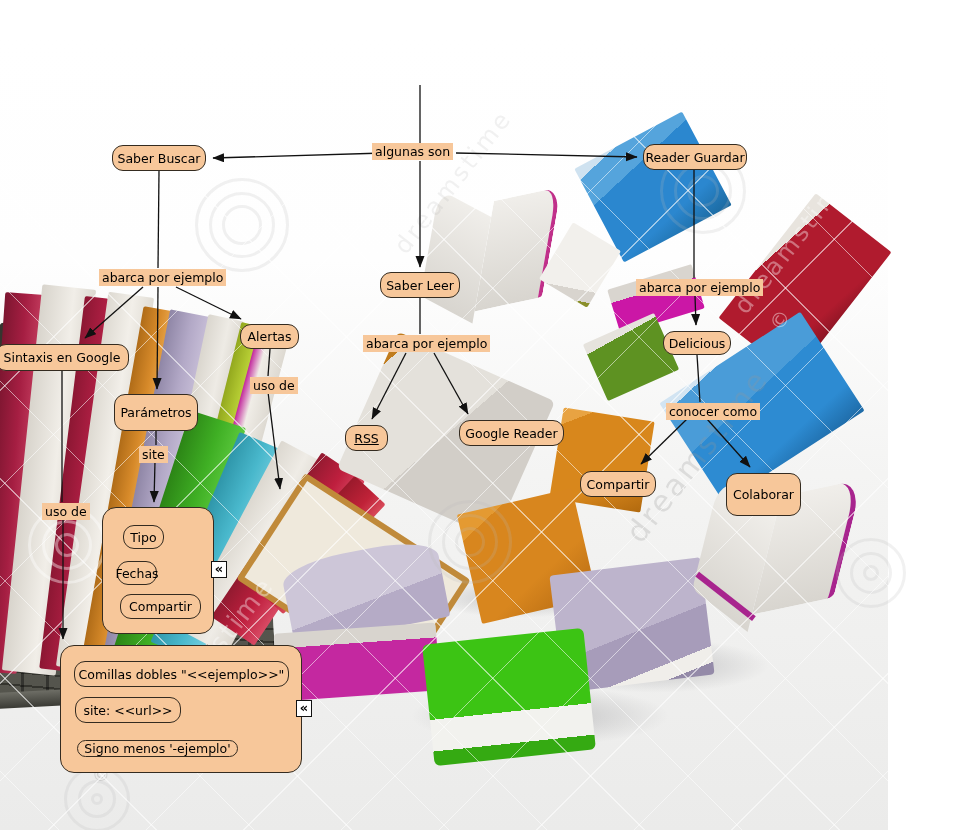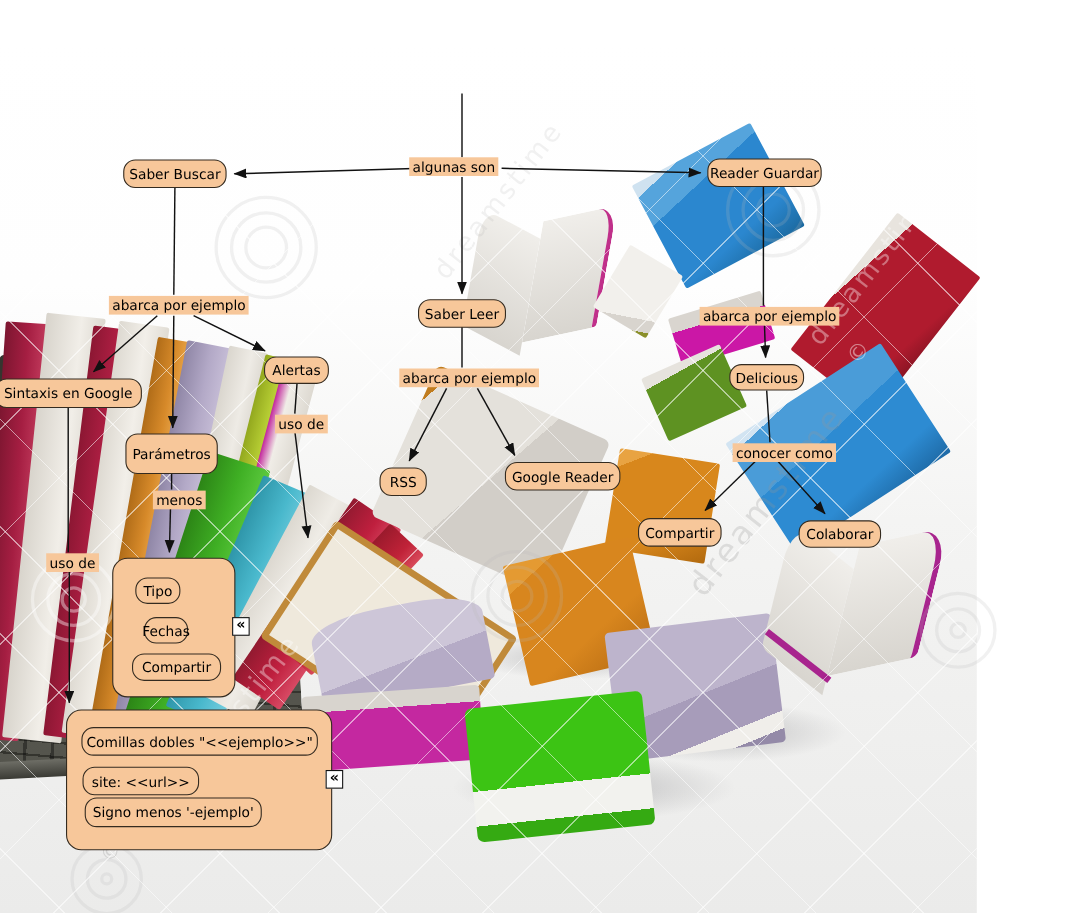--- a/index.html
+++ b/index.html
@@ -96,44 +96,44 @@
     border-radius:14px;z-index:28;}
   .groupbox .subnode{position:absolute;}
 
   #n-habilidades  {left:349px;top:58px; width:142px;height:27px;}
   #n-saber-buscar {left:112px;top:145px;width:94px; height:26px;}
   #n-saber-guardar{left:643px;top:144px;width:104px;height:26px;}
   #n-saber-leer   {left:380px;top:272px;width:80px; height:26px;}
   #n-sintaxis     {left:-5px;top:344px;width:134px;height:27px;}
   #n-alertas      {left:240px;top:324px;width:59px; height:25px;}
   #n-parametros   {left:114px;top:394px;width:84px; height:37px;}
-  #n-rss          {left:345px;top:425px;width:43px; height:26px;}
+  #n-rss          {left:345px;top:425px;width:43px; height:26px;text-decoration:underline;}
   #n-google-reader{left:435px;top:420px;width:105px;height:26px;margin-left:24px;}
   #n-delicious    {left:663px;top:331px;width:68px; height:24px;}
   #n-compartir    {left:580px;top:471px;width:76px; height:26px;}
-  #n-colaborar    {left:726px;top:473px;width:75px; height:25px;}
+  #n-colaborar    {left:726px;top:473px;width:75px; height:43px;}
   #n-alertas-google{left:218px;top:495px;width:124px;height:29px;}
 
   #l-algunas-son  {left:372px;top:143px;}
   #l-abarca-left  {left:99px; top:269px;}
   #l-abarca-center{left:363px;top:335px;}
   #l-abarca-right {left:636px;top:279px;}
   #l-uso-alertas  {left:250px;top:377px;}
   #l-como         {left:139px;top:446px;}
   #l-uso-sintaxis {left:42px; top:503px;}
   #l-conocer-como {left:655px;top:403px;margin-left:11px;}
 
   #g-box1{left:102px;top:507px;width:112px;height:127px;}
   #s-tipo      {left:20px;top:17px;width:41px;height:24px;}
-  #s-fechas    {left:28px;top:53px;width:40px;height:24px;}
+  #s-fechas    {left:14px;top:53px;width:40px;height:24px;}
   #s-relevancia{left:17px;top:86px;width:81px;height:25px;}
   #g-box2{left:60px;top:645px;width:242px;height:128px;}
   #s-comillas{left:13px;top:15px;width:215px;height:26px;}
   #s-site    {left:14px;top:51px;width:106px;height:26px;}
-  #s-signo   {left:16px;top:79px;width:161px;height:27px;}
+  #s-signo   {left:16px;top:94px;width:161px;height:17px;}
 
   .chev{position:absolute;box-sizing:border-box;width:16px;height:17px;background:#fff;border:1px solid #111;
     color:#000;font-weight:bold;font-size:13px;line-height:14px;text-align:center;z-index:40;cursor:pointer;}
   #chev1{left:211px;top:561px;}
   #chev2{left:296px;top:700px;}
 
   .res-icon{position:absolute;left:50%;bottom:-10px;transform:translateX(-50%);width:15px;height:16px;
     box-sizing:border-box;background:#fff;border:1.5px solid #5b8dd6;border-radius:2px;z-index:41;cursor:pointer;}
   .res-icon::before{content:"";position:absolute;left:2px;top:3px;width:8px;height:8px;
     background:repeating-linear-gradient(180deg,#666 0 1px,transparent 1px 3px);}
@@ -255,21 +255,21 @@
   <div class="concept" id="n-google-reader">Google Reader</div>
   <div class="concept" id="n-delicious">Delicious</div>
   <div class="concept" id="n-compartir">Compartir</div>
   <div class="concept" id="n-colaborar">Colaborar</div>
 
   <div class="link-label" id="l-algunas-son">algunas son</div>
   <div class="link-label" id="l-abarca-left">abarca por ejemplo</div>
   <div class="link-label" id="l-abarca-center">abarca por ejemplo</div>
   <div class="link-label" id="l-abarca-right">abarca por ejemplo</div>
   <div class="link-label" id="l-uso-alertas">uso de</div>
-  <div class="link-label" id="l-como">menos</div>
+  <div class="link-label" id="l-como">site</div>
   <div class="link-label" id="l-uso-sintaxis">uso de</div>
   <div class="link-label" id="l-conocer-como">conocer como</div>
 
   <div class="groupbox" id="g-box1">
     <div class="subnode" id="s-tipo">Tipo</div>
     <div class="subnode" id="s-fechas">Fechas</div>
     <div class="subnode" id="s-relevancia">Compartir</div>
   </div>
   <div class="groupbox" id="g-box2">
     <div class="subnode" id="s-comillas">Comillas dobles "&lt;&lt;ejemplo&gt;&gt;"</div>

